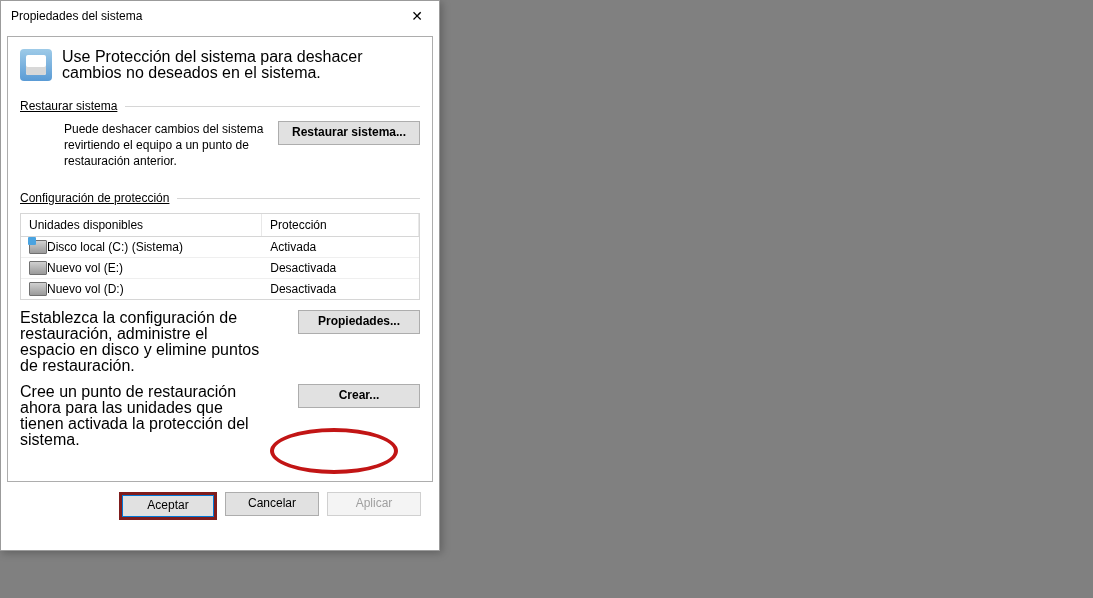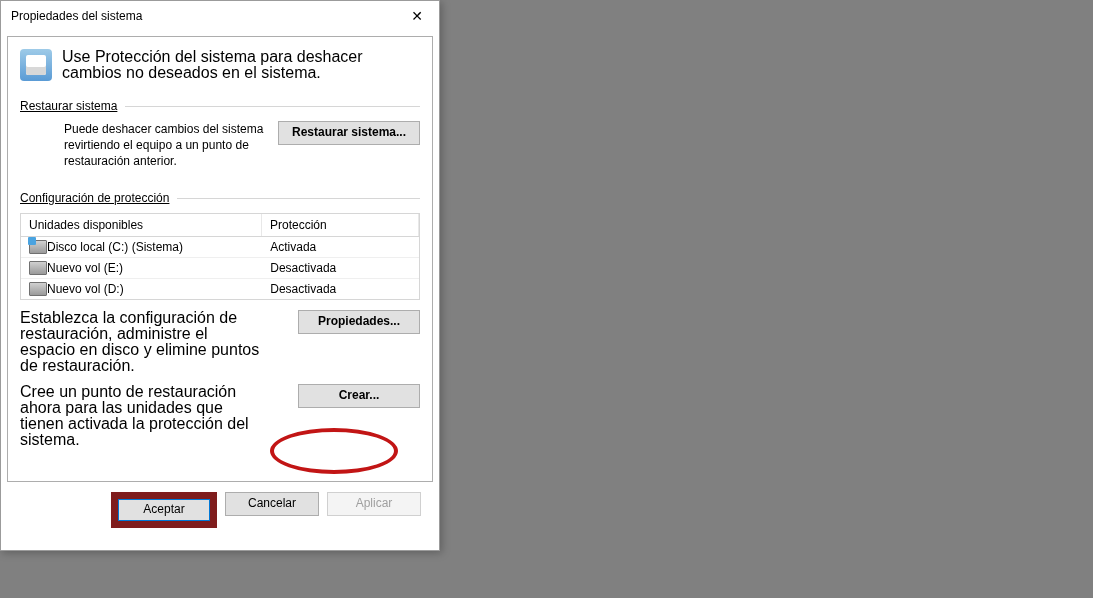--- a/index.html
+++ b/index.html
@@ -199,21 +199,21 @@
     font-weight:bold;
   }
 
   .dialog-buttons {
     display:flex;
     justify-content:flex-end;
     gap: 8px;
     padding: 10px 12px 12px 12px;
   }
   .dialog-buttons .winbtn { min-width: 72px; height:22px; }
-  .winbtn.default { border:7px solid #7f1d1d; box-shadow: inset 0 0 0 1px #0078d7; }
+  .winbtn.default { border:3px solid #7f1d1d; box-shadow: inset 0 0 0 1px #0078d7; }
 
   
   .annot {
     position:absolute;
     border: 4px solid #c21515;
     border-radius: 50%;
     width: 128px;
     height: 46px;
     left: 262px;
     top: 391px;

